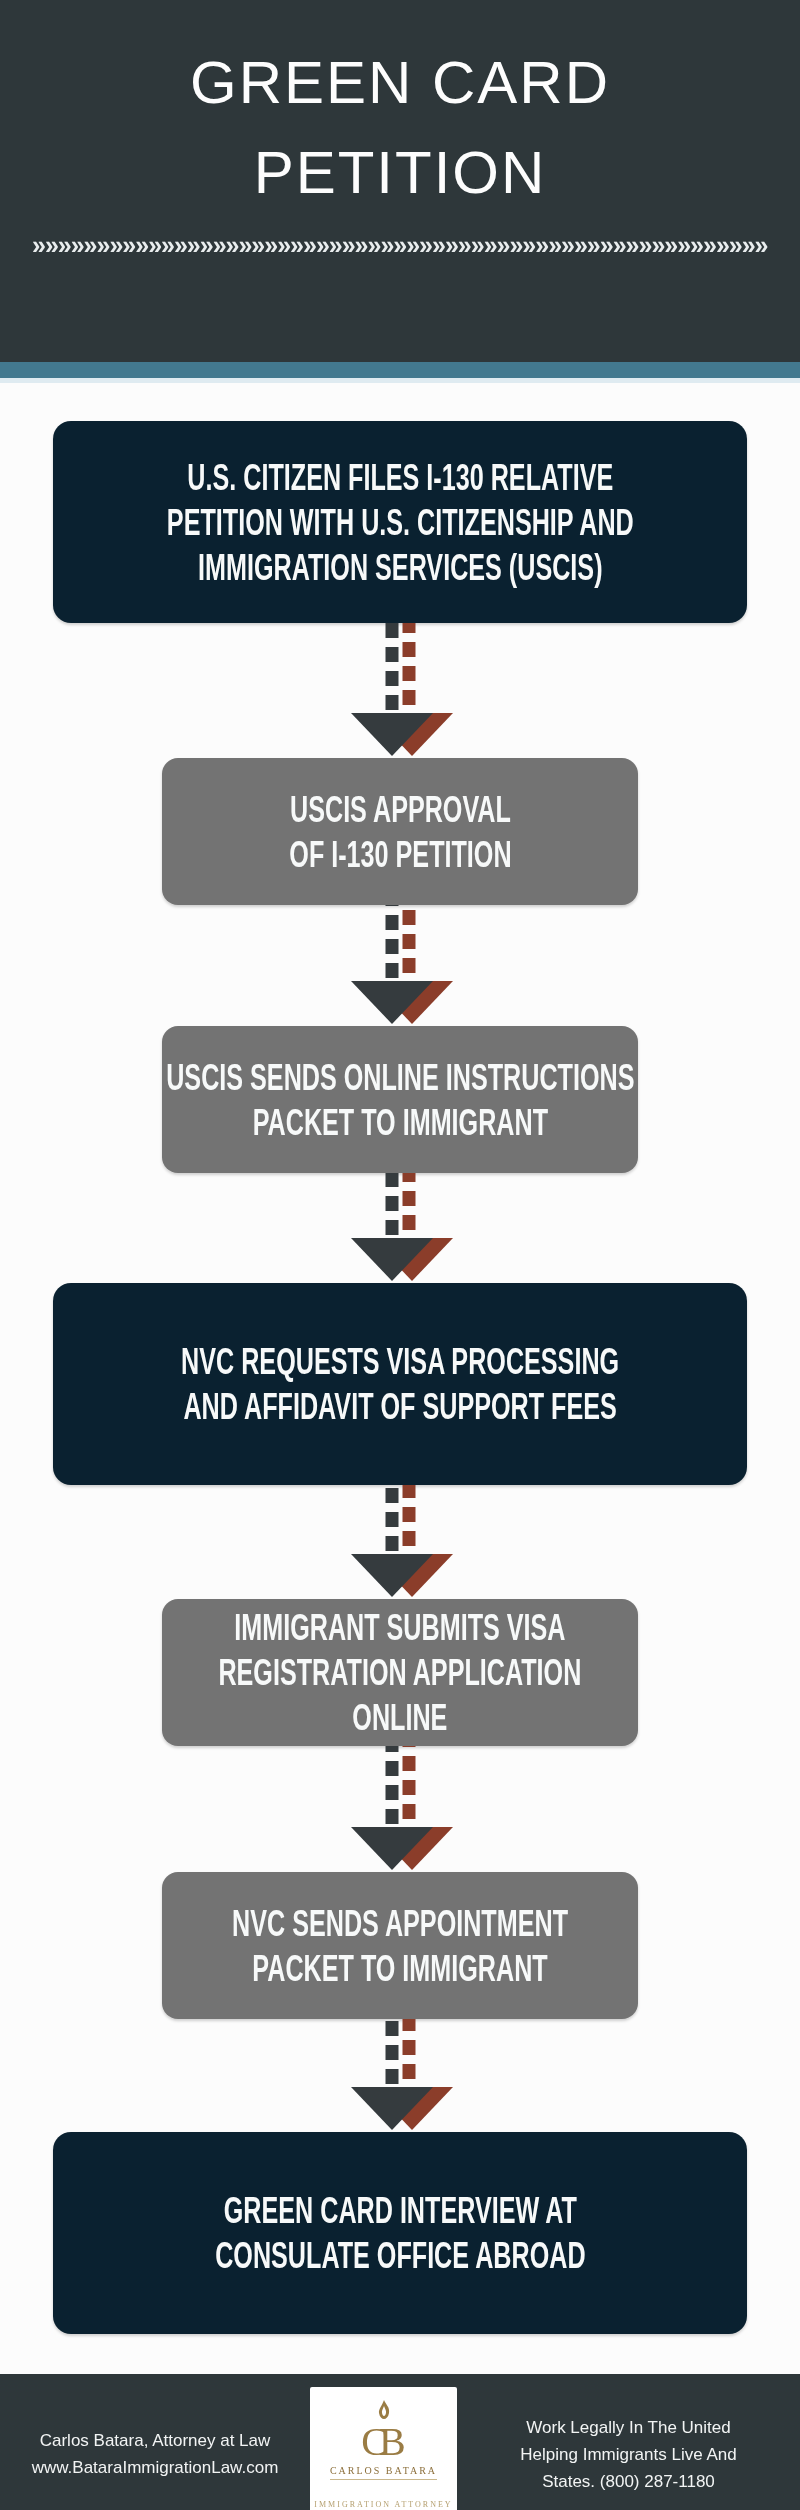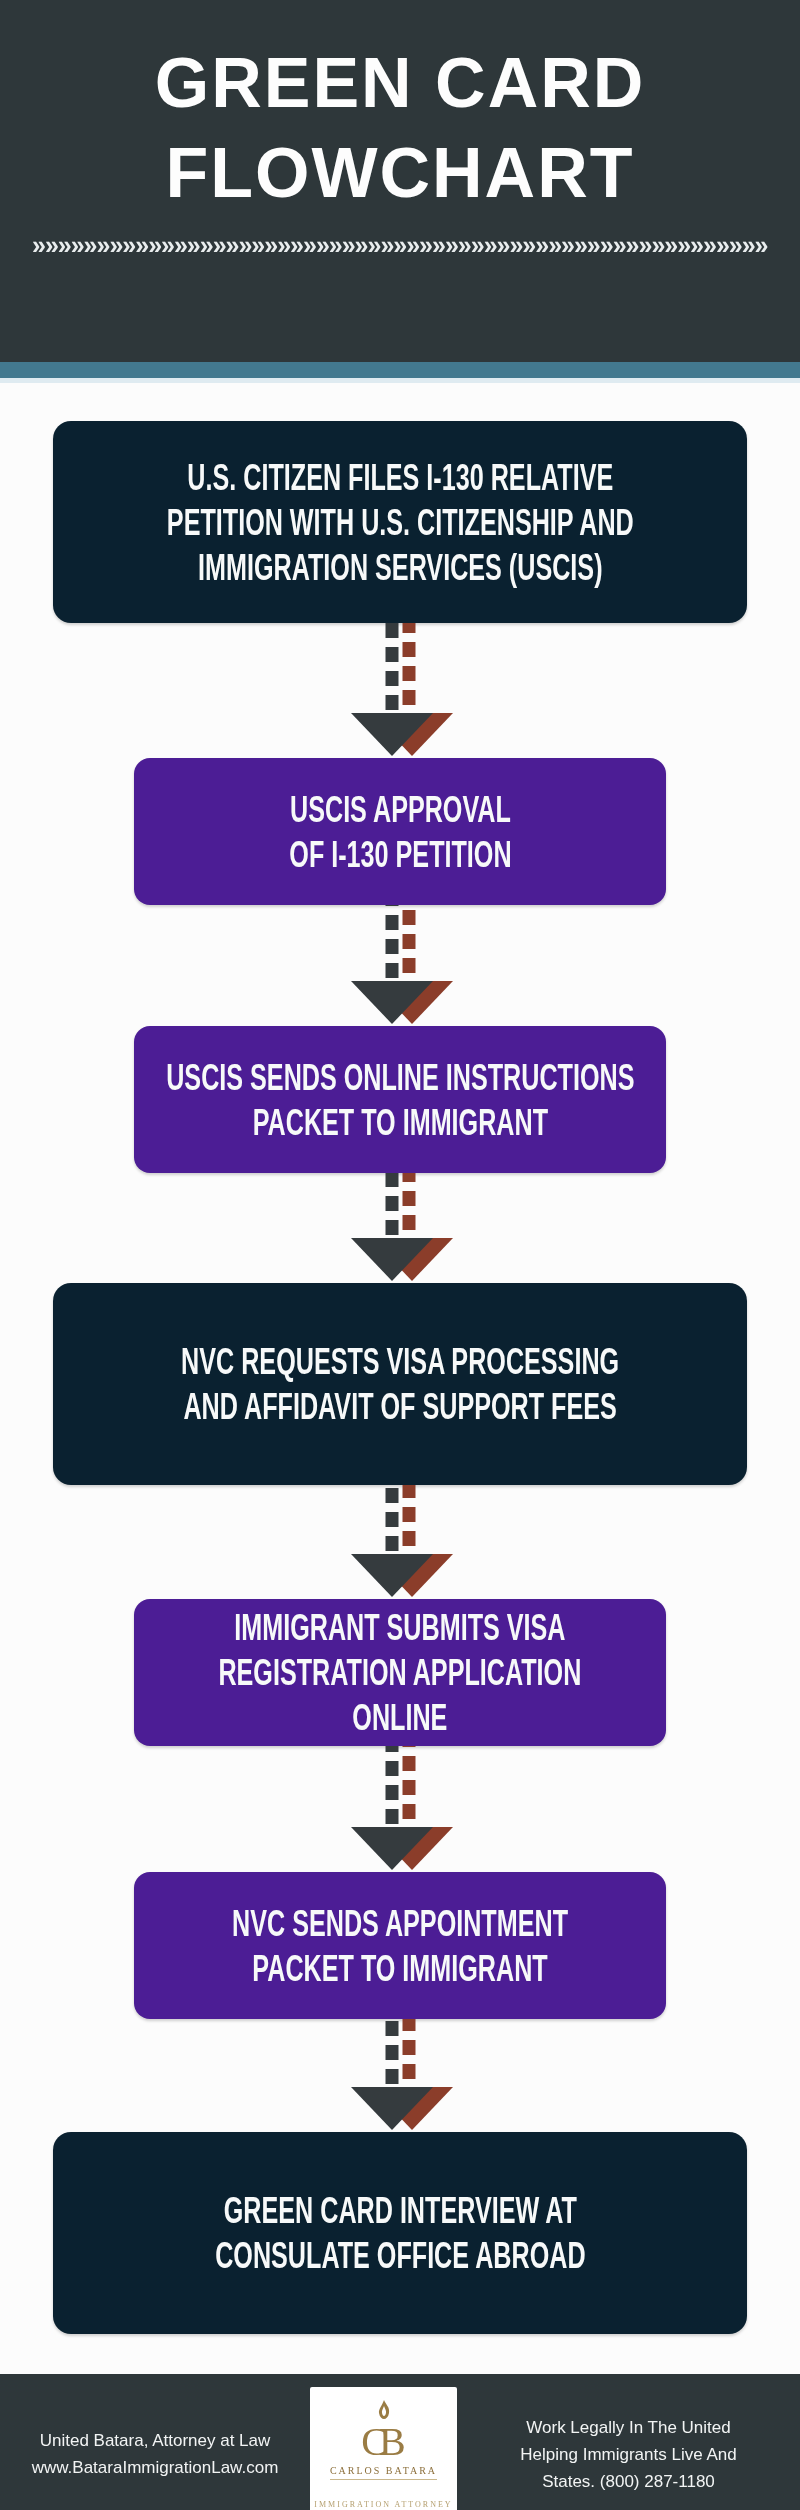--- a/index.html
+++ b/index.html
@@ -1,34 +1,34 @@
 <!DOCTYPE html>
 <html><head>
 <meta charset="utf-8">
 <style>
   html,body{margin:0;padding:0;background:#e9e9e9;}
   .page{width:800px;height:2510px;margin:0 auto;background:#fcfcfc;
         font-family:"Liberation Sans",sans-serif;overflow:hidden;position:relative;}
 
   
   .header{height:362px;background:#2e373a;text-align:center;box-sizing:border-box;padding-top:38px;}
-  .title{color:#fdfdfd;font-weight:700;font-size:70px;line-height:90px;letter-spacing:2px;}
+  .title{color:#fdfdfd;font-weight:400;font-size:60px;line-height:90px;letter-spacing:2px;}
   .title span{display:block;}
   .chevrons{margin-top:12px;height:30px;line-height:30px;overflow:hidden;white-space:nowrap;
             color:#e9edee;font-size:25px;font-weight:700;letter-spacing:-1px;
             width:736px;margin-left:auto;margin-right:auto;text-align:center;}
   .stripe-teal{height:16px;background:#43798f;}
   .stripe-light{height:5px;background:#dfebf1;}
 
   
   .flow{padding-top:14px;padding-bottom:40px;background:#fcfcfc;margin-top:24px;}
   .box{margin:0 auto;display:flex;align-items:center;justify-content:center;
        box-shadow:0 2px 3px rgba(0,0,0,0.18);}
   .box-navy{width:694px;height:202px;background:#0a2130;border-radius:18px;}
-  .box-teal{width:532px;height:147px;background:#4c1d95;border-radius:16px;}
+  .box-teal{width:476px;height:147px;background:#737373;border-radius:16px;}
   .box-text{color:#f7f9f9;font-weight:700;font-size:37px;line-height:45px;text-align:center;
             transform:scaleX(0.68);transform-origin:center;white-space:nowrap;}
   .box-text span{display:block;}
 
   .arrow{display:flex;justify-content:center;align-items:flex-end;overflow:hidden;}
   .arrow svg{display:block;}
   .g1{height:135px;} .g2{height:121px;} .g3{height:110px;}
   .g4{height:114px;} .g5{height:126px;} .g6{height:113px;}
 
   
@@ -48,21 +48,21 @@
                 letter-spacing:2px;margin-top:20px;}
 </style>
 </head>
 <body>
 
 <div class="page">
 
   <div class="header">
     <div class="title">
       <span>GREEN CARD</span>
-      <span>FLOWCHART</span>
+      <span>PETITION</span>
     </div>
     <div class="chevrons">»»»»»»»»»»»»»»»»»»»»»»»»»»»»»»»»»»»»»»»»»»»»»»»»»»»»»»»»»»»»</div>
   </div>
   <div class="stripe-teal"></div>
   <div class="stripe-light"></div>
 
   <div class="flow">
 
     <div class="box box-navy">
       <div class="box-text">
@@ -166,21 +166,21 @@
       <div class="box-text">
         <span>GREEN CARD INTERVIEW AT</span>
         <span>CONSULATE OFFICE ABROAD</span>
       </div>
     </div>
 
   </div>
 
   <div class="footer">
     <div class="f-left">
-      <span>United Batara, Attorney at Law</span>
+      <span>Carlos Batara, Attorney at Law</span>
       <span>www.BataraImmigrationLaw.com</span>
     </div>
     <div class="f-card">
       <svg class="logo-flame" width="16" height="24" viewBox="0 0 16 24">
         <path d="M8 0 C10 5 14 7 13 13 C12.4 17 10 19 8 19 C6 19 3.6 17 3 13 C2.4 9 6 6 8 0 Z
                  M8 6 C7 9 5.5 10.5 6 13 C6.4 15 7.2 16 8 16 C8.8 16 9.6 15 10 13 C10.5 10.5 9 9 8 6 Z" fill="#9a7c44" fill-rule="evenodd"></path>
       </svg>
       <div class="logo-monogram">CB</div>
       <div class="logo-name">CARLOS BATARA</div>
       <div class="logo-tagline">IMMIGRATION ATTORNEY</div>

